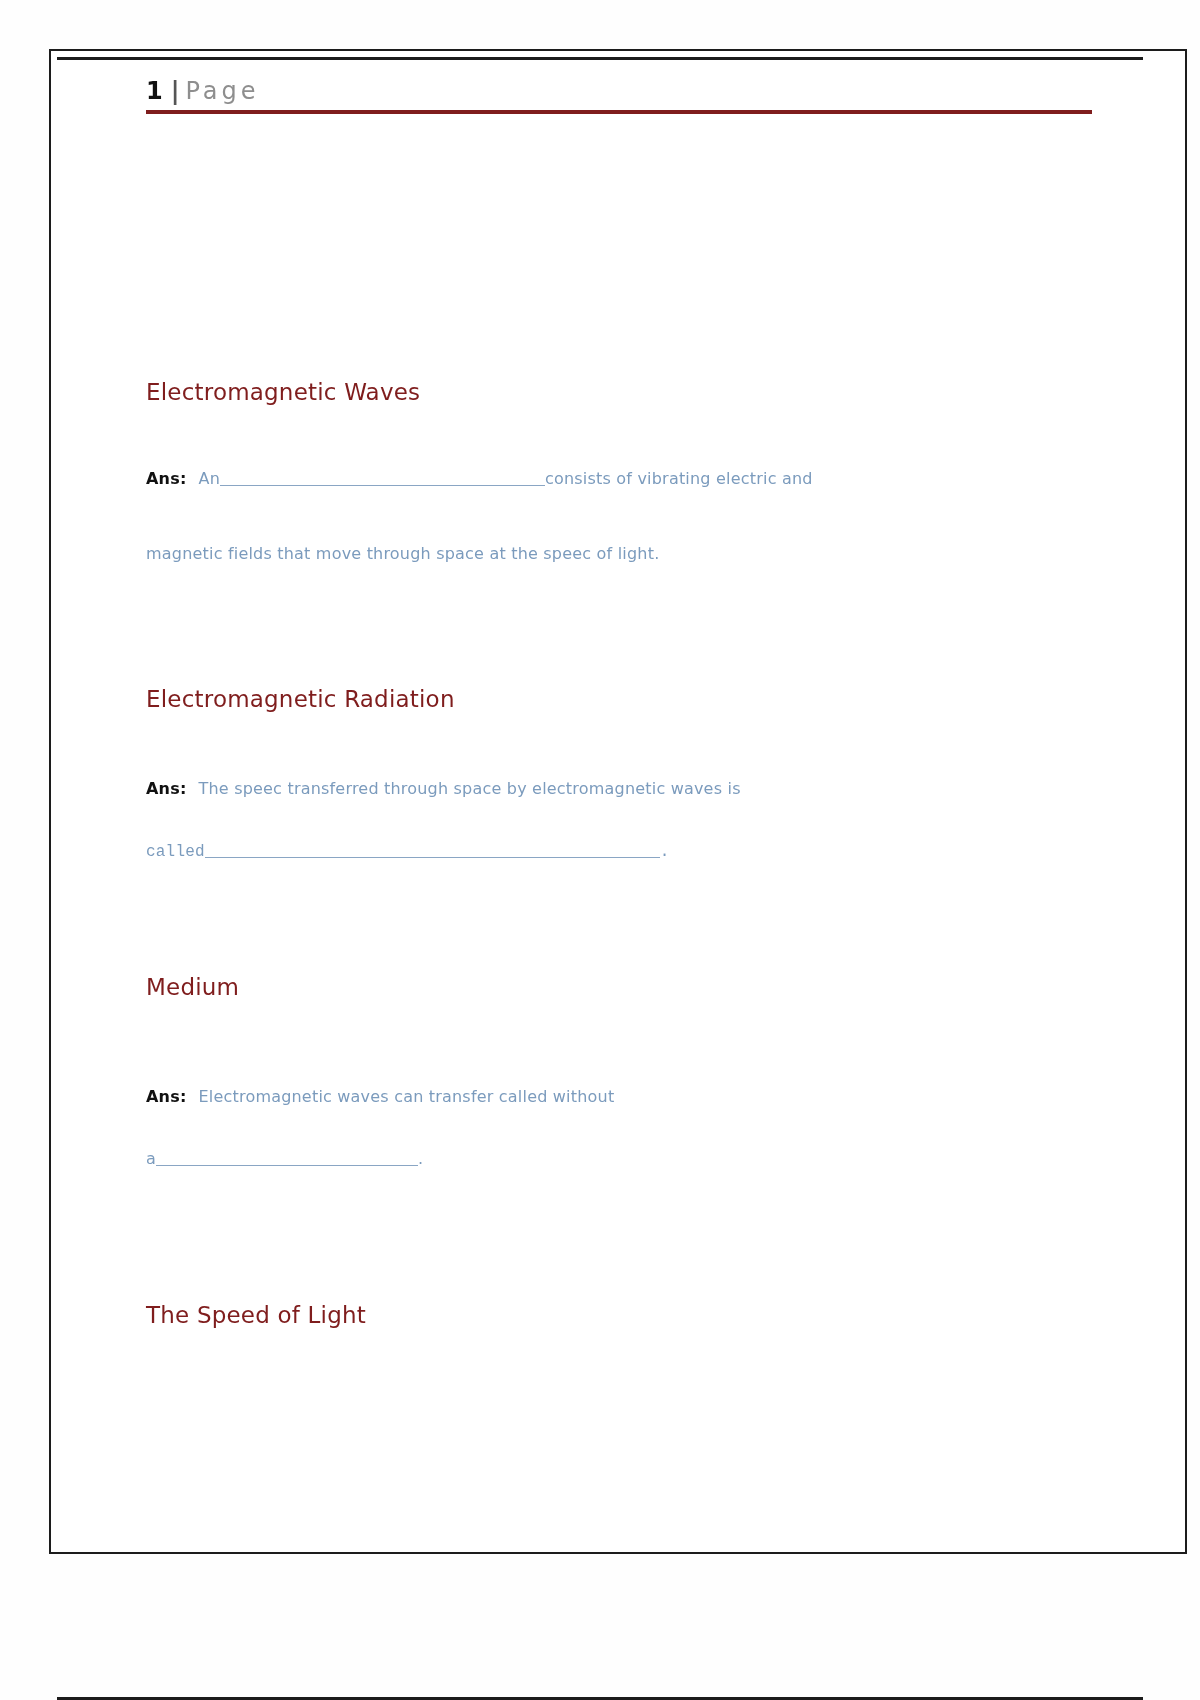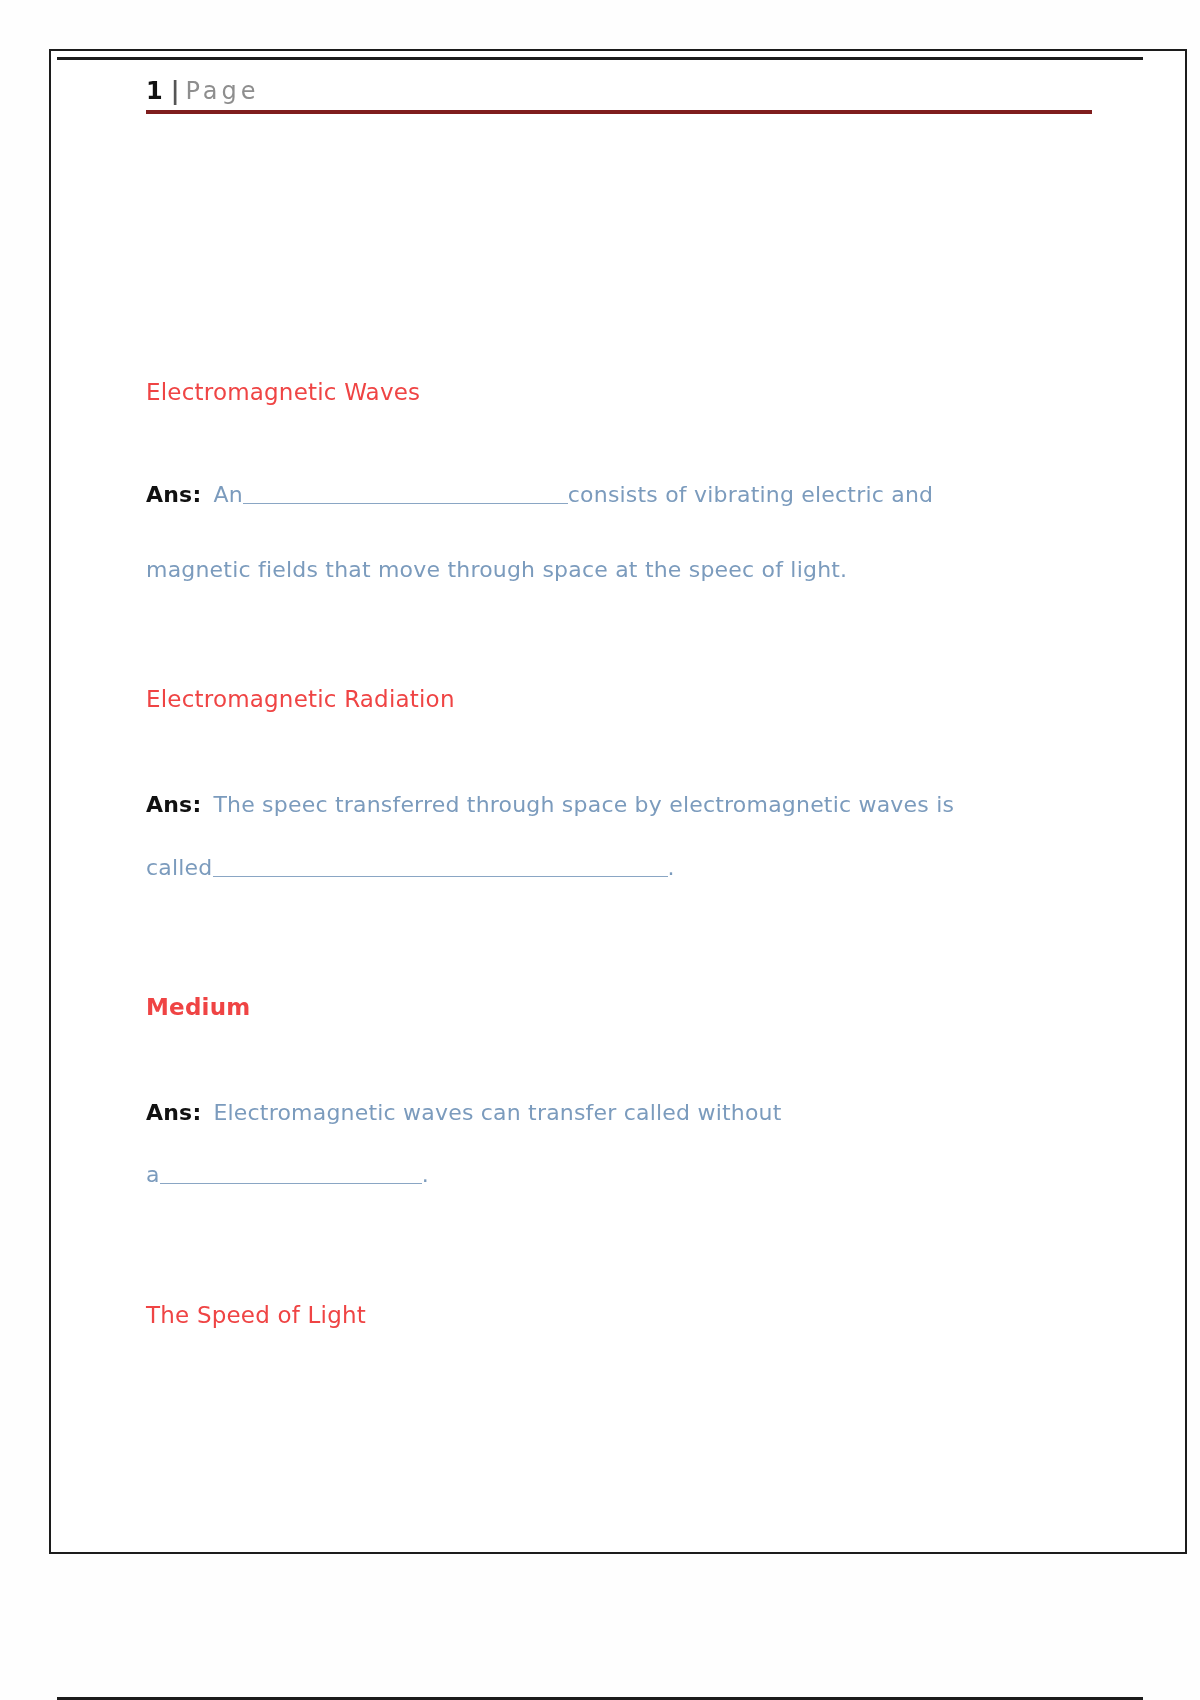--- a/index.html
+++ b/index.html
@@ -27,26 +27,26 @@
   .page-header .num { font-weight: bold; color: #111; }
   .page-header .bar { font-weight: bold; color: #555; margin: 0 6px 0 8px; }
   .page-header .word { color: #8e8e8e; letter-spacing: 4px; }
   .doc-title {
     position: absolute; left: 146px; top: 200px; width: 946px;
     text-align: center; color: #182a5c; font-weight: bold;
     font-size: 40px; line-height: 58px; letter-spacing: -0.5px;
   }
   .doc-title .tline { display: block; white-space: nowrap; }
   .q {
-    position: absolute; left: 146px; color: #ef4444;
+    position: absolute; left: 146px; color: #7f1d1d;
     font-size: 23px; line-height: 28px; white-space: nowrap; letter-spacing: 0.2px;
   }
   .a-line {
-    position: absolute; left: 146px; font-size: 22px; line-height: 28px;
-    white-space: nowrap; color: #7b9bbd; letter-spacing: 0.2px; margin-top: 16px;
+    position: absolute; left: 146px; font-size: 16px; line-height: 28px;
+    white-space: nowrap; color: #7b9bbd; letter-spacing: 0.2px;
   }
   .ans-label { color: #111; font-weight: bold; margin-right: 12px; }
   .blank {
     display: inline-block; height: 1px; border-bottom: 1.5px solid #8aa6c4;
     vertical-align: baseline; position: relative; top: 2px;
   }
 </style>
 </head>
 <body>
 
@@ -65,25 +65,25 @@
   <span class="ans-label">Ans:</span><span>An</span><span class="blank" style="width:325px;"></span><span>consists of vibrating electric and</span>
 </div>
 <div class="a-line" style="top:540px;">
   <span>magnetic fields that move through space at the speec of light.</span>
 </div>
 
 <div class="q" style="top:685px;">Electromagnetic Radiation</div>
 <div class="a-line" style="top:775px;">
   <span class="ans-label">Ans:</span><span>The speec transferred through space by electromagnetic waves is</span>
 </div>
-<div class="a-line" style="top:838px;">
+<div class="a-line" style="top:838px;font-family:Liberation Mono, monospace;">
   <span>called</span><span class="blank" style="width:455px;"></span><span>.</span>
 </div>
 
-<div class="q" style="top:993px;font-weight:bold;">Medium</div>
+<div class="q" style="top:973px;">Medium</div>
 <div class="a-line" style="top:1083px;">
   <span class="ans-label">Ans:</span><span>Electromagnetic waves can transfer called without</span>
 </div>
 <div class="a-line" style="top:1145px;">
   <span>a</span><span class="blank" style="width:262px;"></span><span>.</span>
 </div>
 
 <div class="q" style="top:1301px;text-align:center;">The Speed of Light</div>
 
 <div class="bottom-rule"></div>

